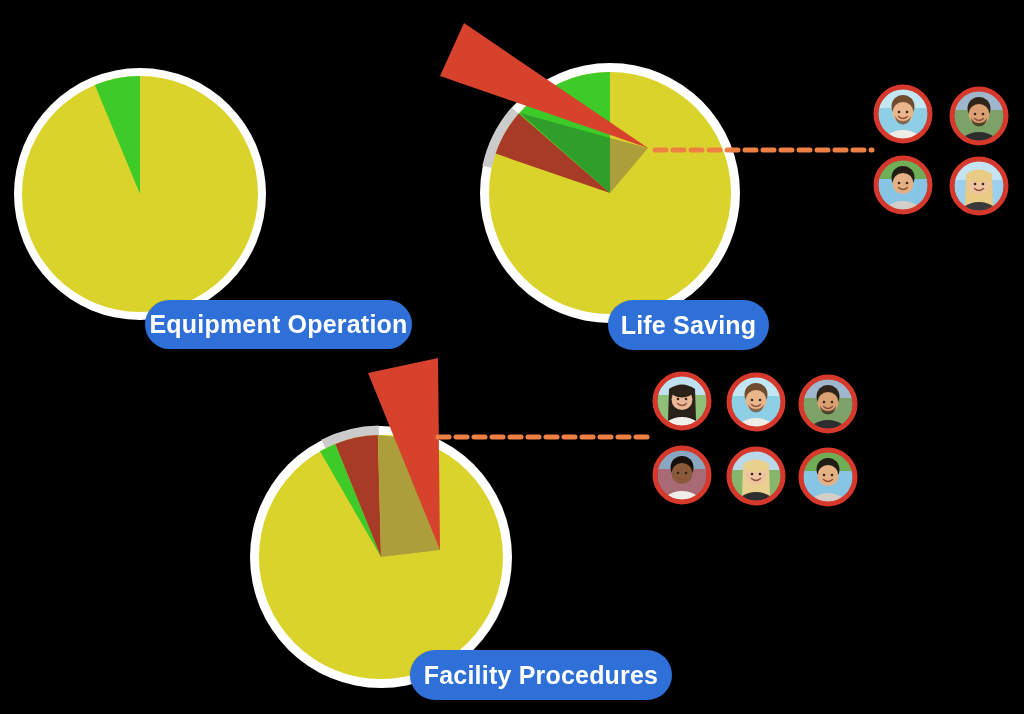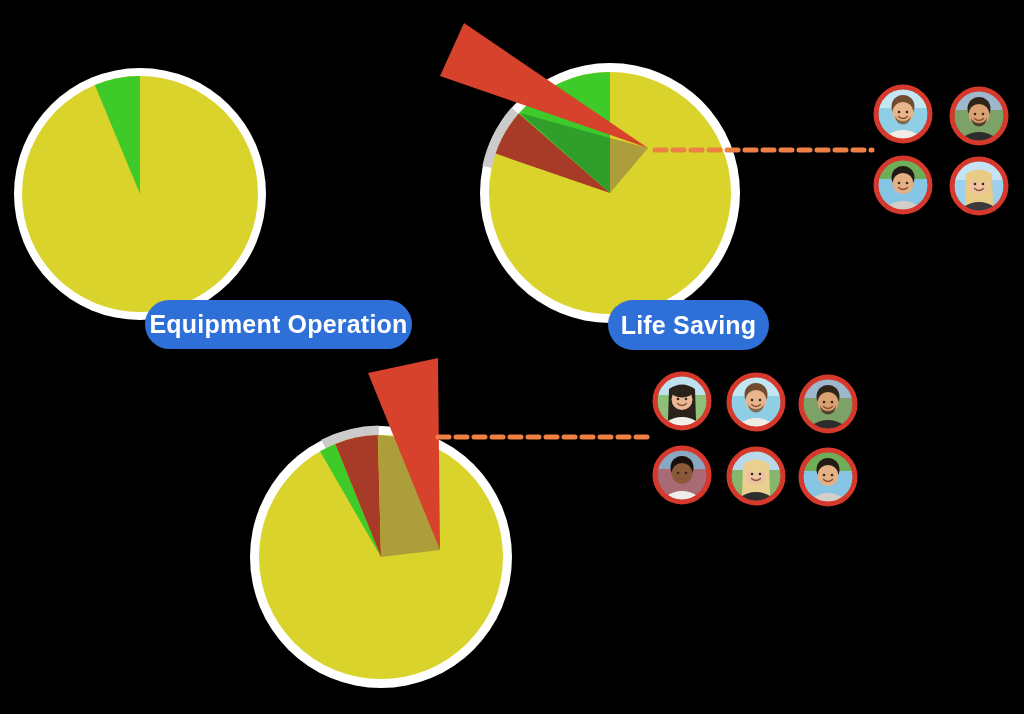--- a/index.html
+++ b/index.html
@@ -53,20 +53,23 @@
       <line x1="655" y1="150" x2="872" y2="150" stroke="#ef8043" stroke-width="5" stroke-dasharray="11 7" stroke-linecap="round"></line>
       <line x1="438" y1="437" x2="652" y2="437" stroke="#ef8043" stroke-width="5" stroke-dasharray="11 7" stroke-linecap="round"></line>
     </svg>
 
   <div class="pill" id="pill-1" style="left: 608px; top: 300px; width: 161px; height: 50px; background: rgb(46, 112, 216); color: rgb(255, 255, 255);">
     <span>Life Saving</span>
   </div>
   <div class="pill" id="pill-0" style="left: 145px; top: 300px; width: 267px; height: 49px; background: rgb(46, 112, 216); color: rgb(255, 255, 255);">
     <span>Equipment Operation</span>
   </div>
+  <div class="pill" id="pill-2" style="left: 410px; top: 650px; width: 262px; height: 50px; background: rgb(46, 112, 216); color: rgb(255, 255, 255);">
+    <span>Facility Procedures</span>
+  </div>
 
   <div id="avatar-layer">
       <div>
         <div class="avatar" title="man, short brown hair and beard, pool background" style="left: 873px; top: 84px;">
           <svg width="60" height="60" viewBox="0 0 60 60">
     <defs>
               <clipPath id="clip0">
                 <circle cx="30" cy="30" r="25"></circle>
               </clipPath>
             </defs>

